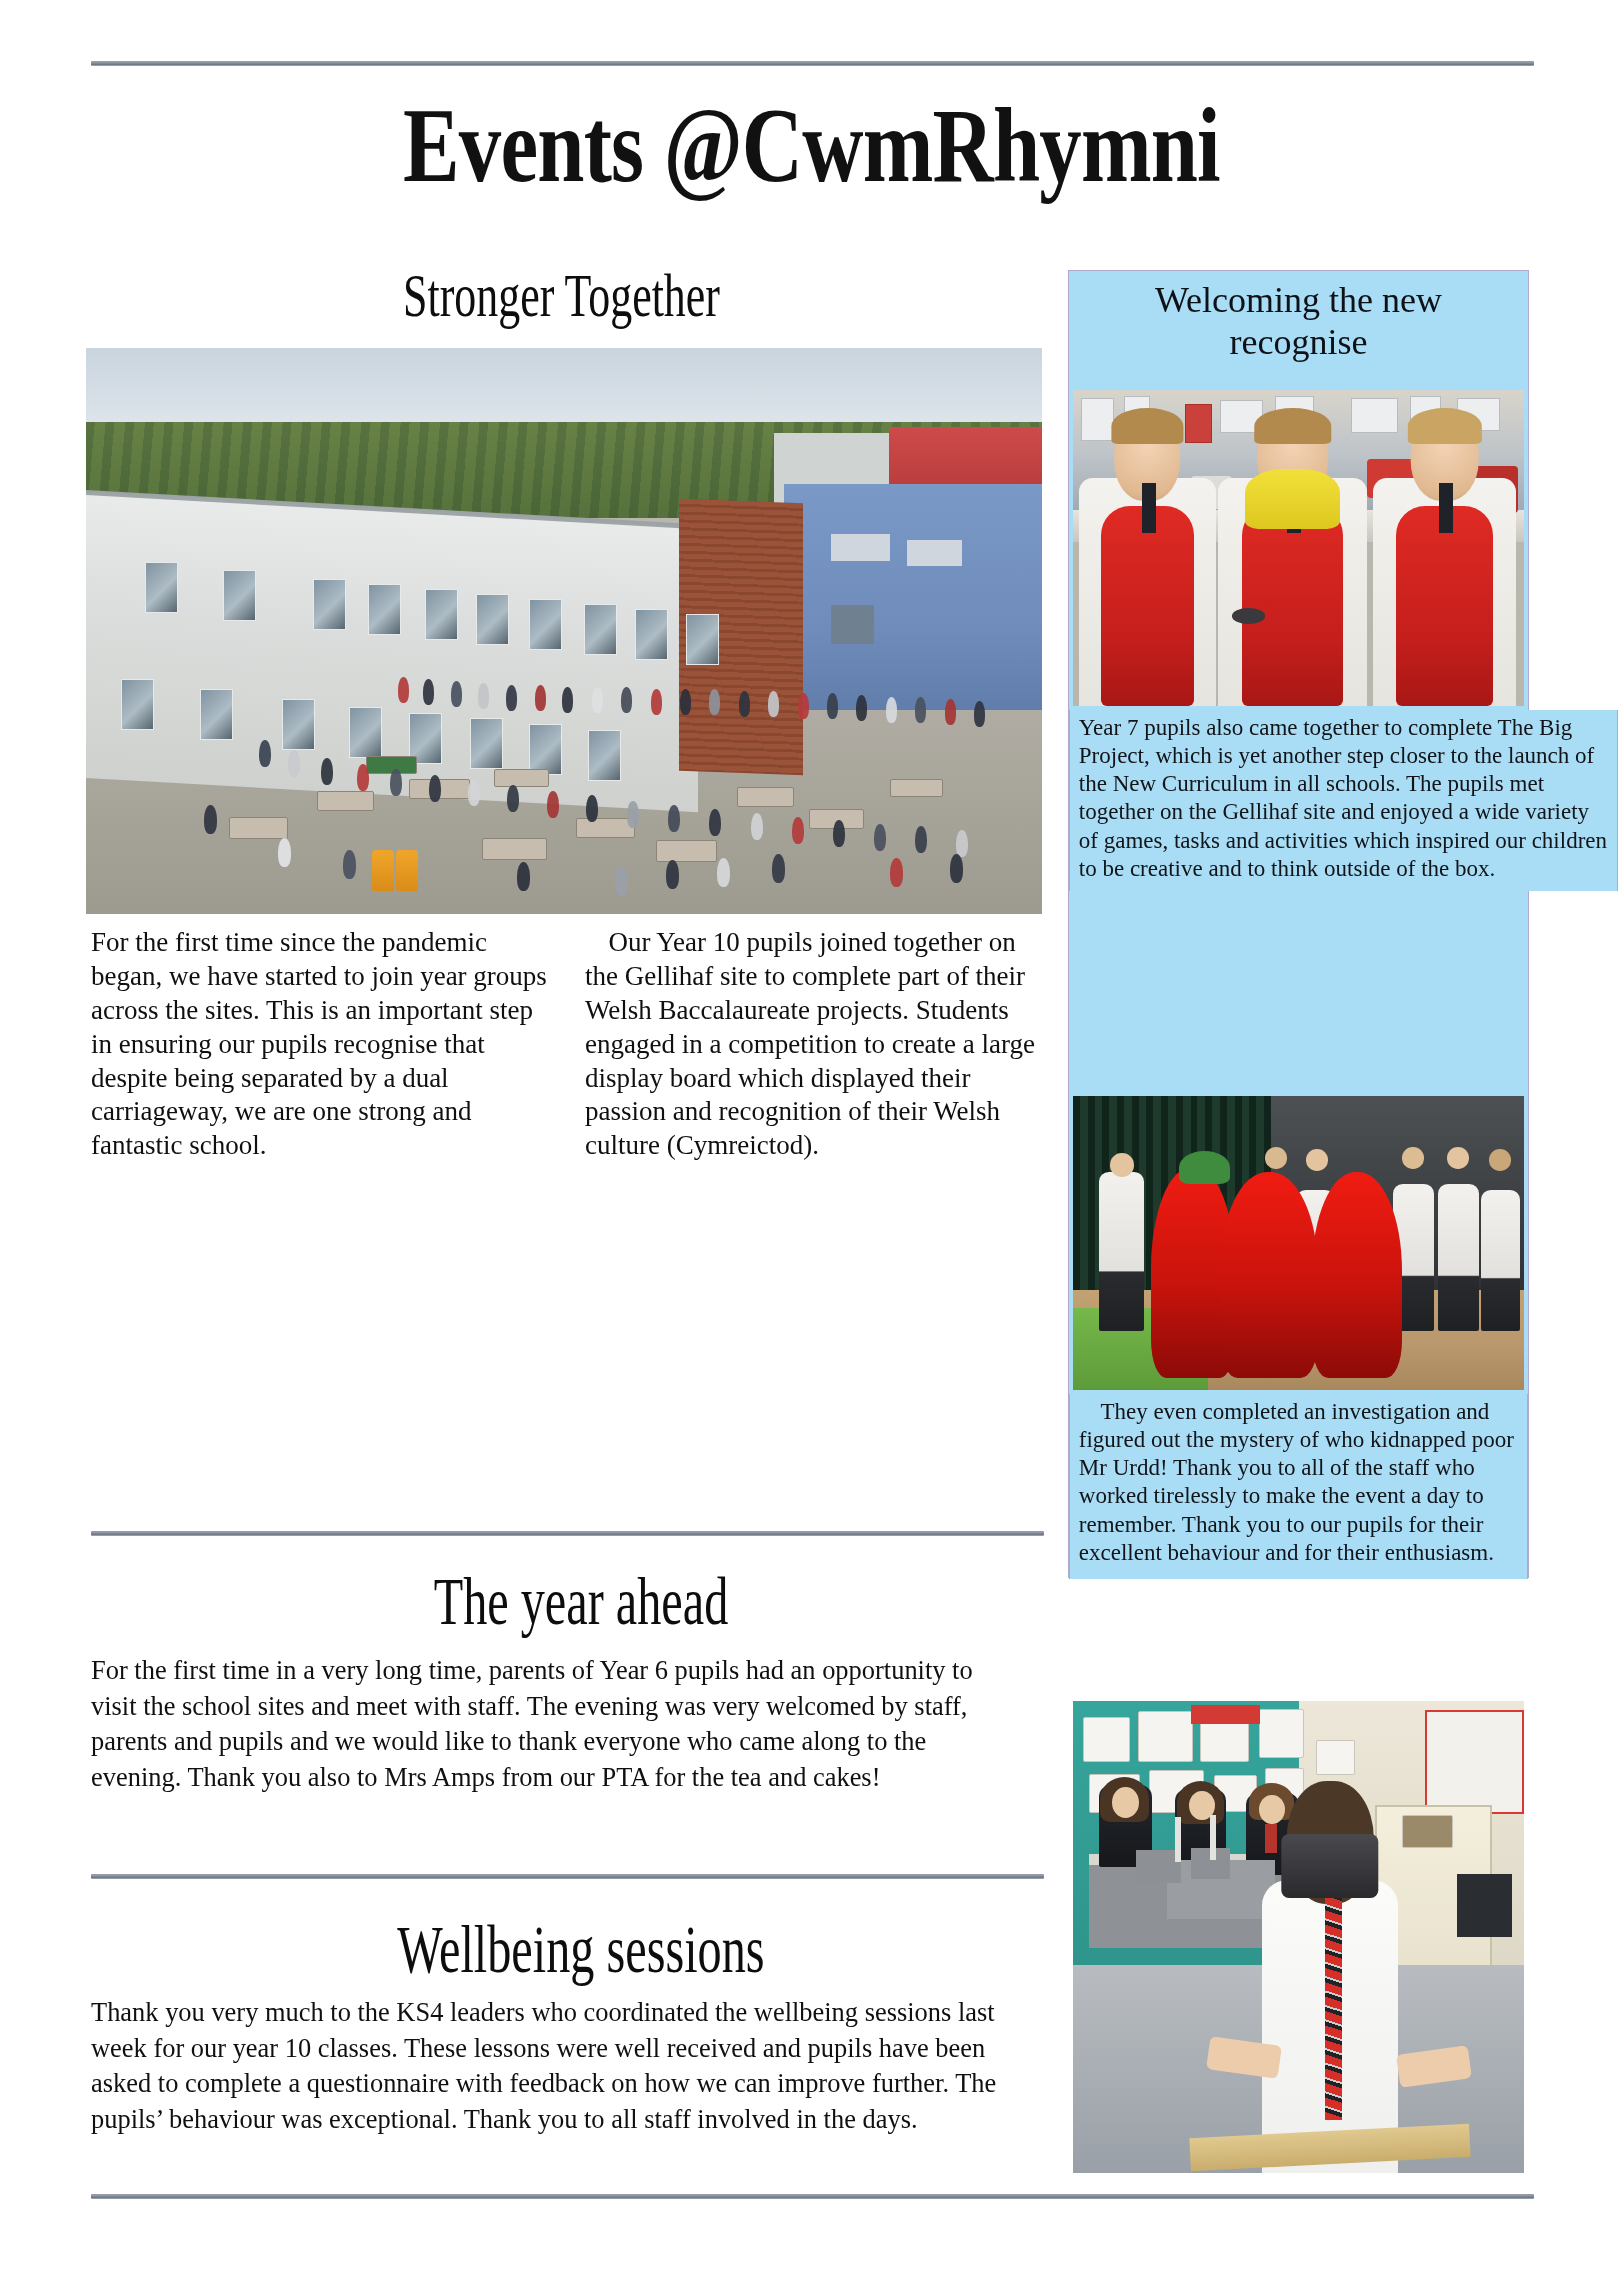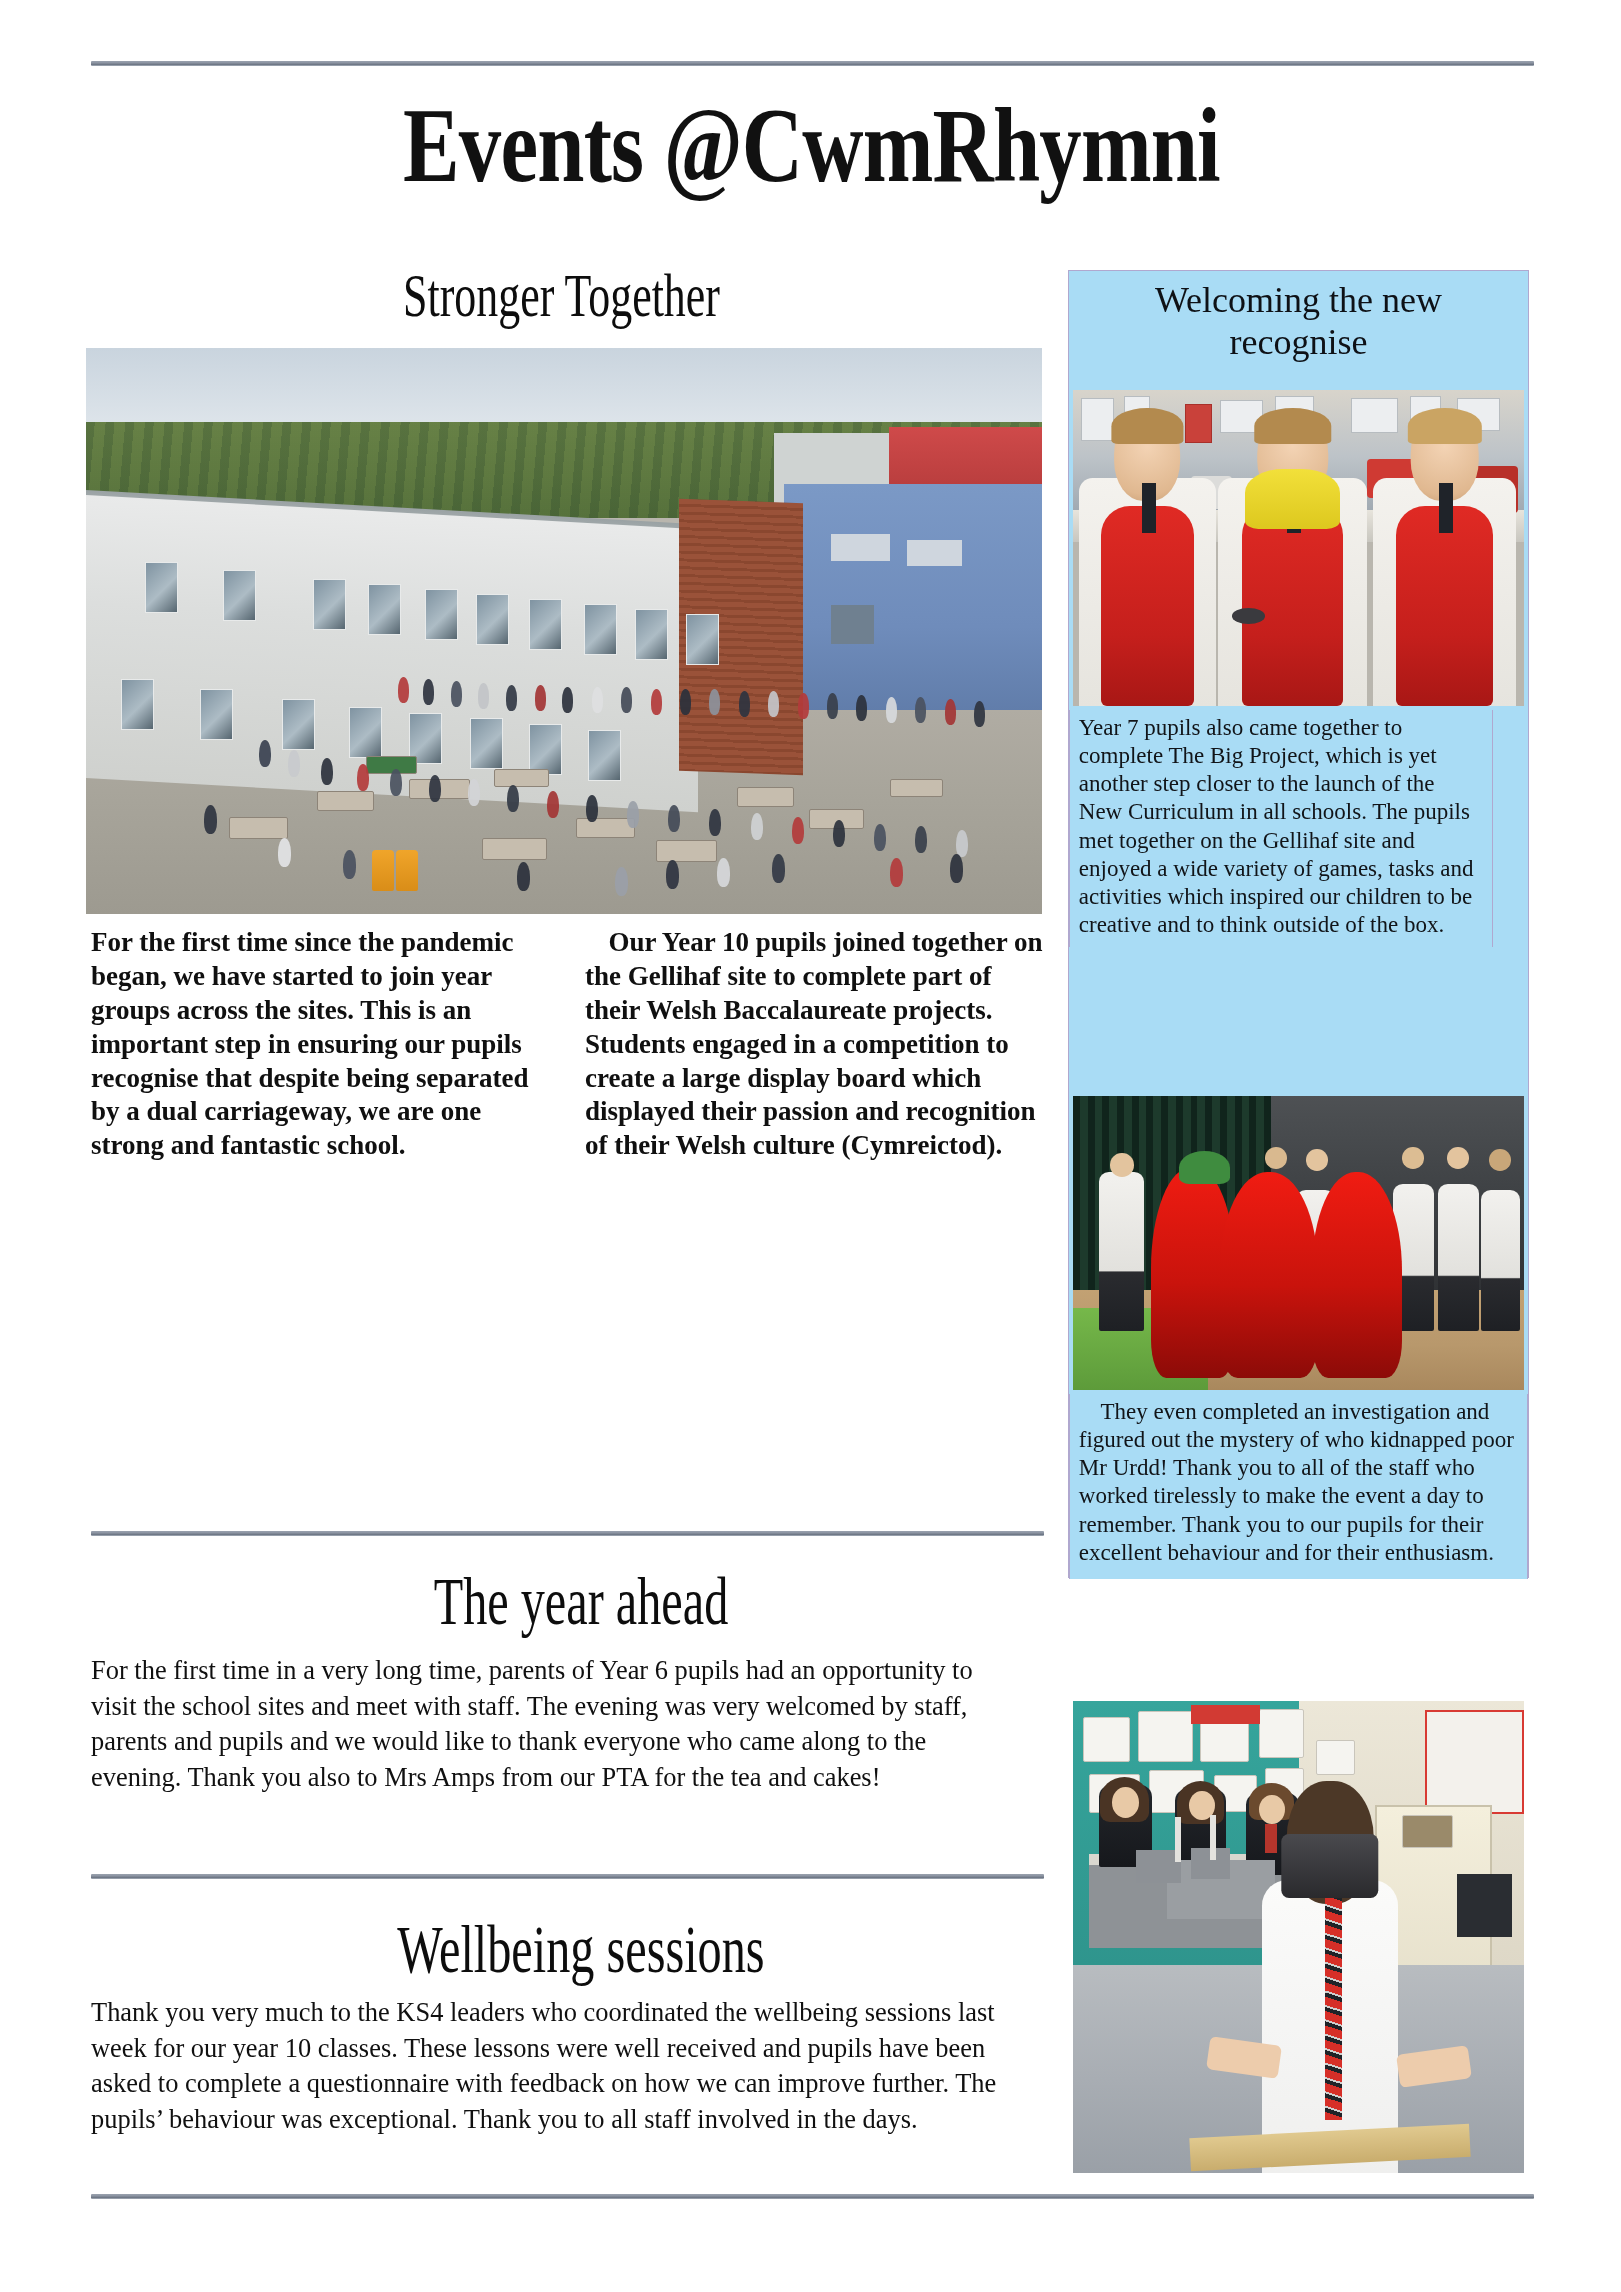--- a/index.html
+++ b/index.html
@@ -335,21 +335,20 @@
   .cols {
     position: absolute;
     left: 91px; top: 926px;
     width: 953px;
     column-count: 2;
     column-gap: 35px;
     font-size: 27px;
     line-height: 1.255;
     text-align: left;
     color: #101010;
-    font-weight: bold;
   }
   .cols p { margin: 0; }
   .cols p.ind { text-indent: 23.5px; }
 
   .wide-body {
     position: absolute;
     left: 91px;
     width: 951px;
     font-size: 27.4px;
     line-height: 1.30;
@@ -513,21 +512,21 @@
     <div class="boy" style="left:300px; width:143px;">
       <div class="shirt"></div>
       <div class="tabard"></div>
       <div class="head"></div>
       <div class="hair" style="background:#caa463;"></div>
       <div class="tie"></div>
     </div>
     <div class="lyr" style="left:159px; top:218px; width:33px; height:15.7px; background:#3a3a3e; border-radius:50%;"></div>
   </div>
 
-  <div class="side-text" style="position:absolute; left:1069px; top:710px; width:424px;
+  <div class="side-text" style="position:absolute; left:1069px; top:710px; width:549px;
               background:#a9dcf5; border-left:1px solid #b0a8cf;
               border-right:1px solid #b0a8cf;">Year 7 pupils also came together to complete The Big Project, which is yet another step closer to the launch of the New Curriculum in all schools. The pupils met together on the Gellihaf site and enjoyed a wide variety of games, tasks and activities which inspired our children to be creative and to think outside of the box.</div>
 
   <div class="photo" id="photo-hall">
     <div class="lyr curtain"></div>
     <div class="lyr backwall"></div>
     <div class="lyr floor"></div>
     <div class="lyr greenmat"></div>
 
     <div class="person" style="left:25.5px;  width:45px; height:54%;"></div>

